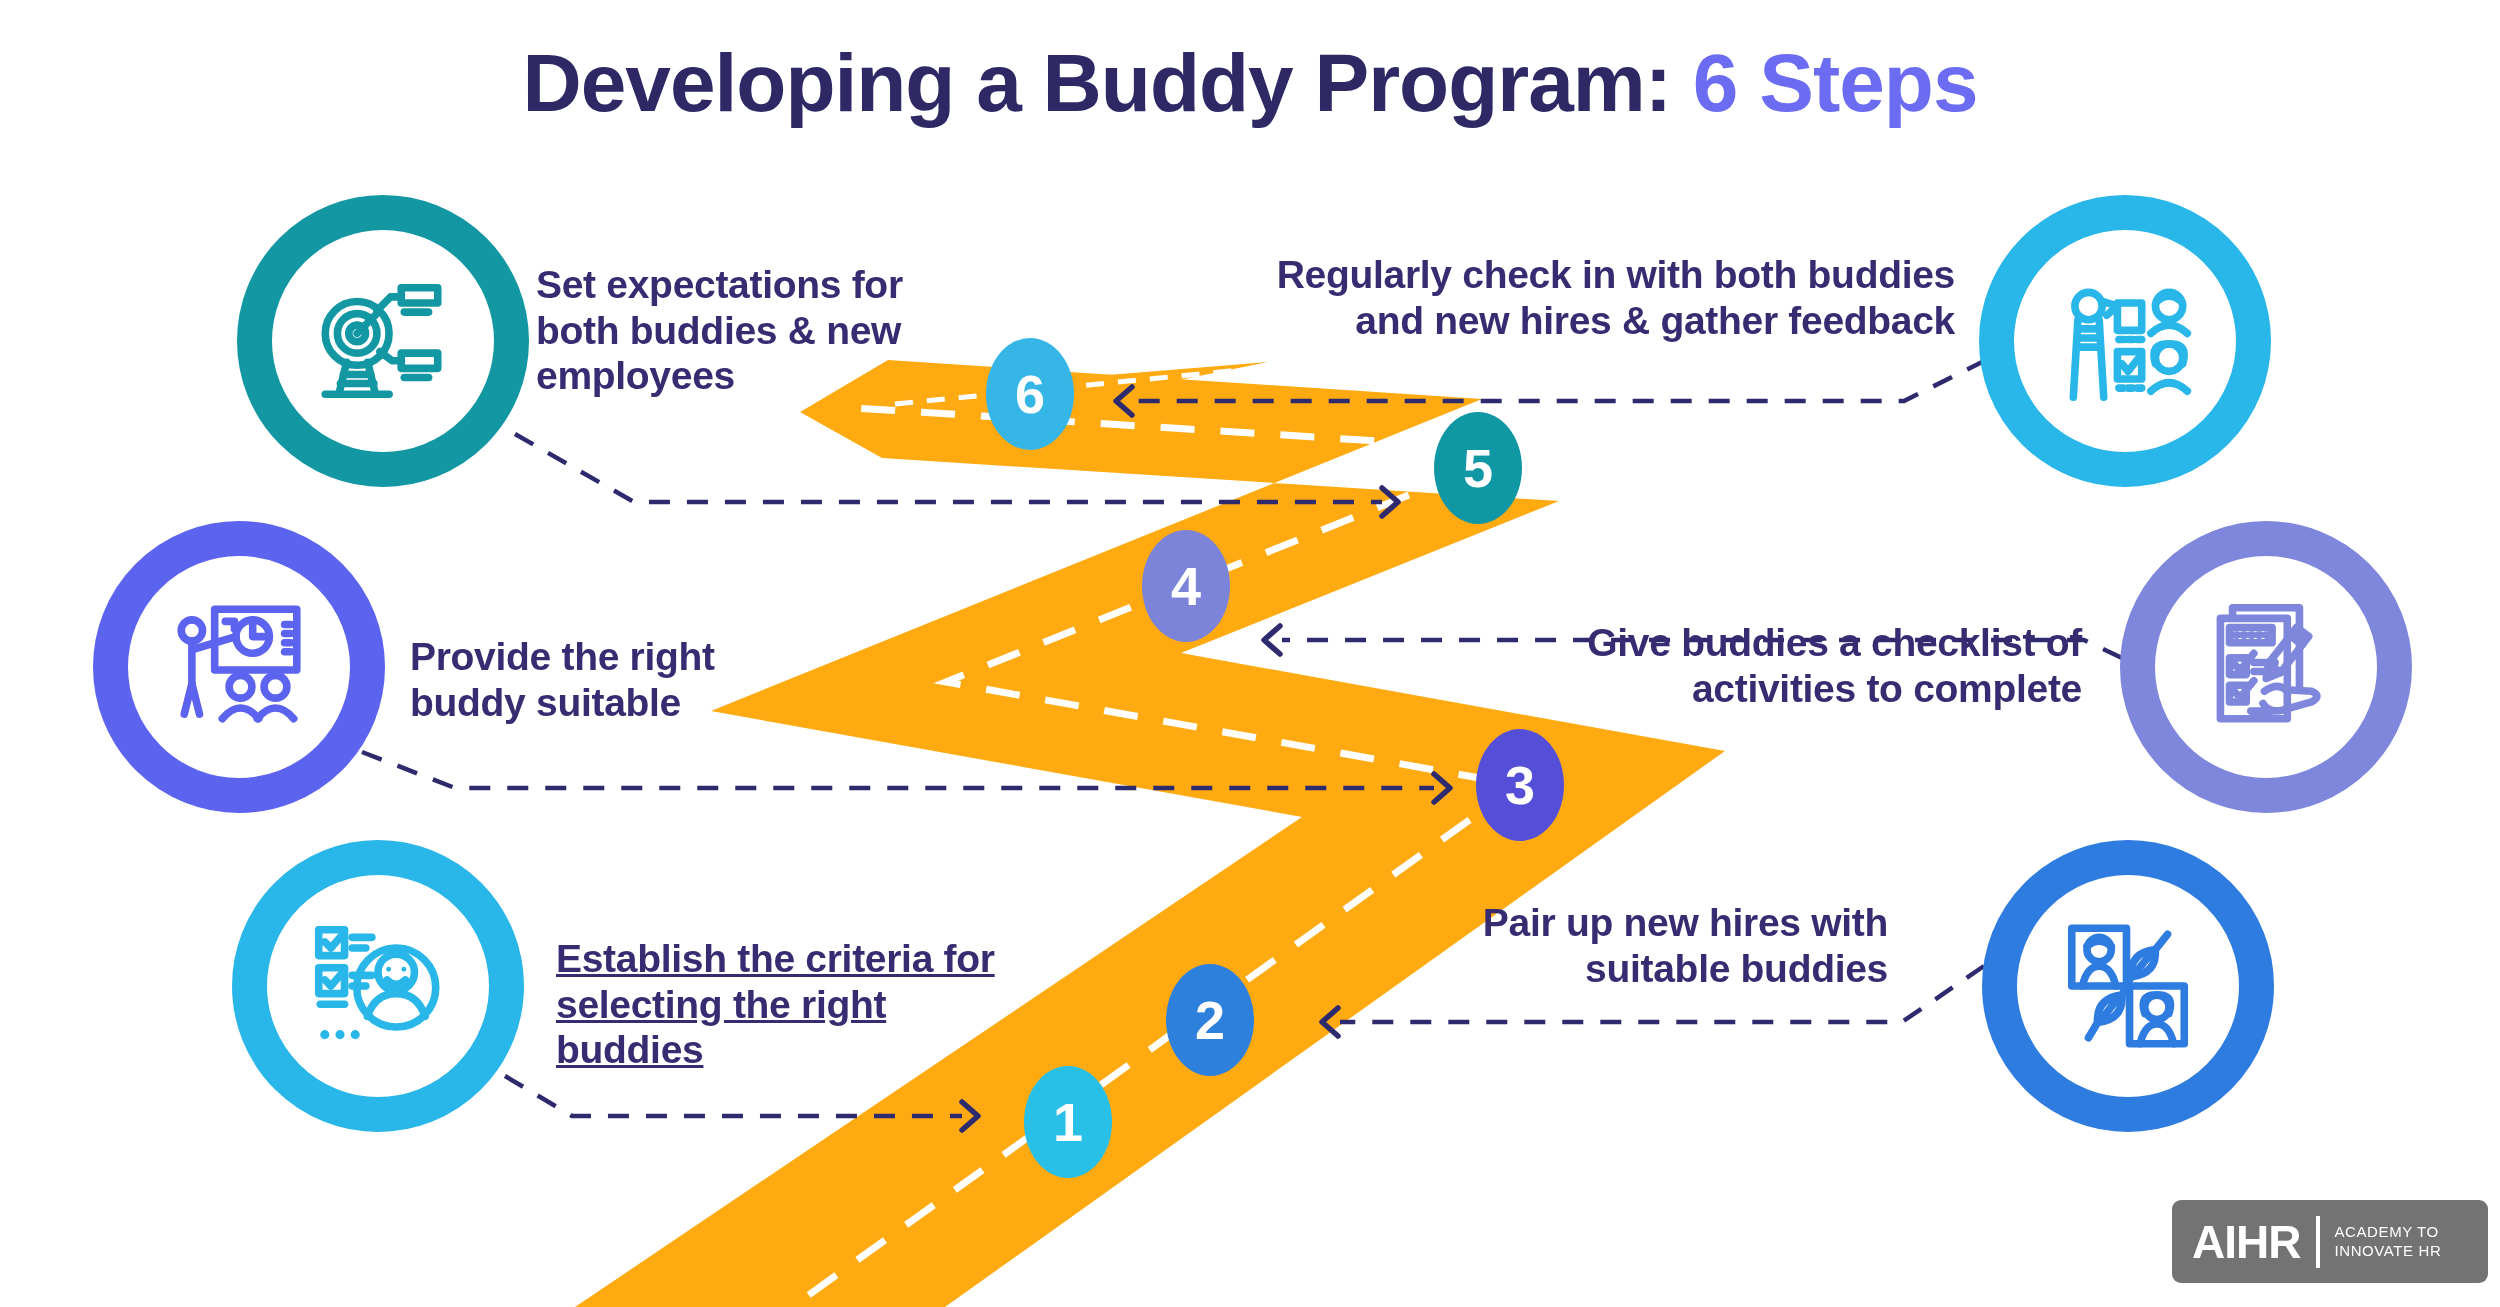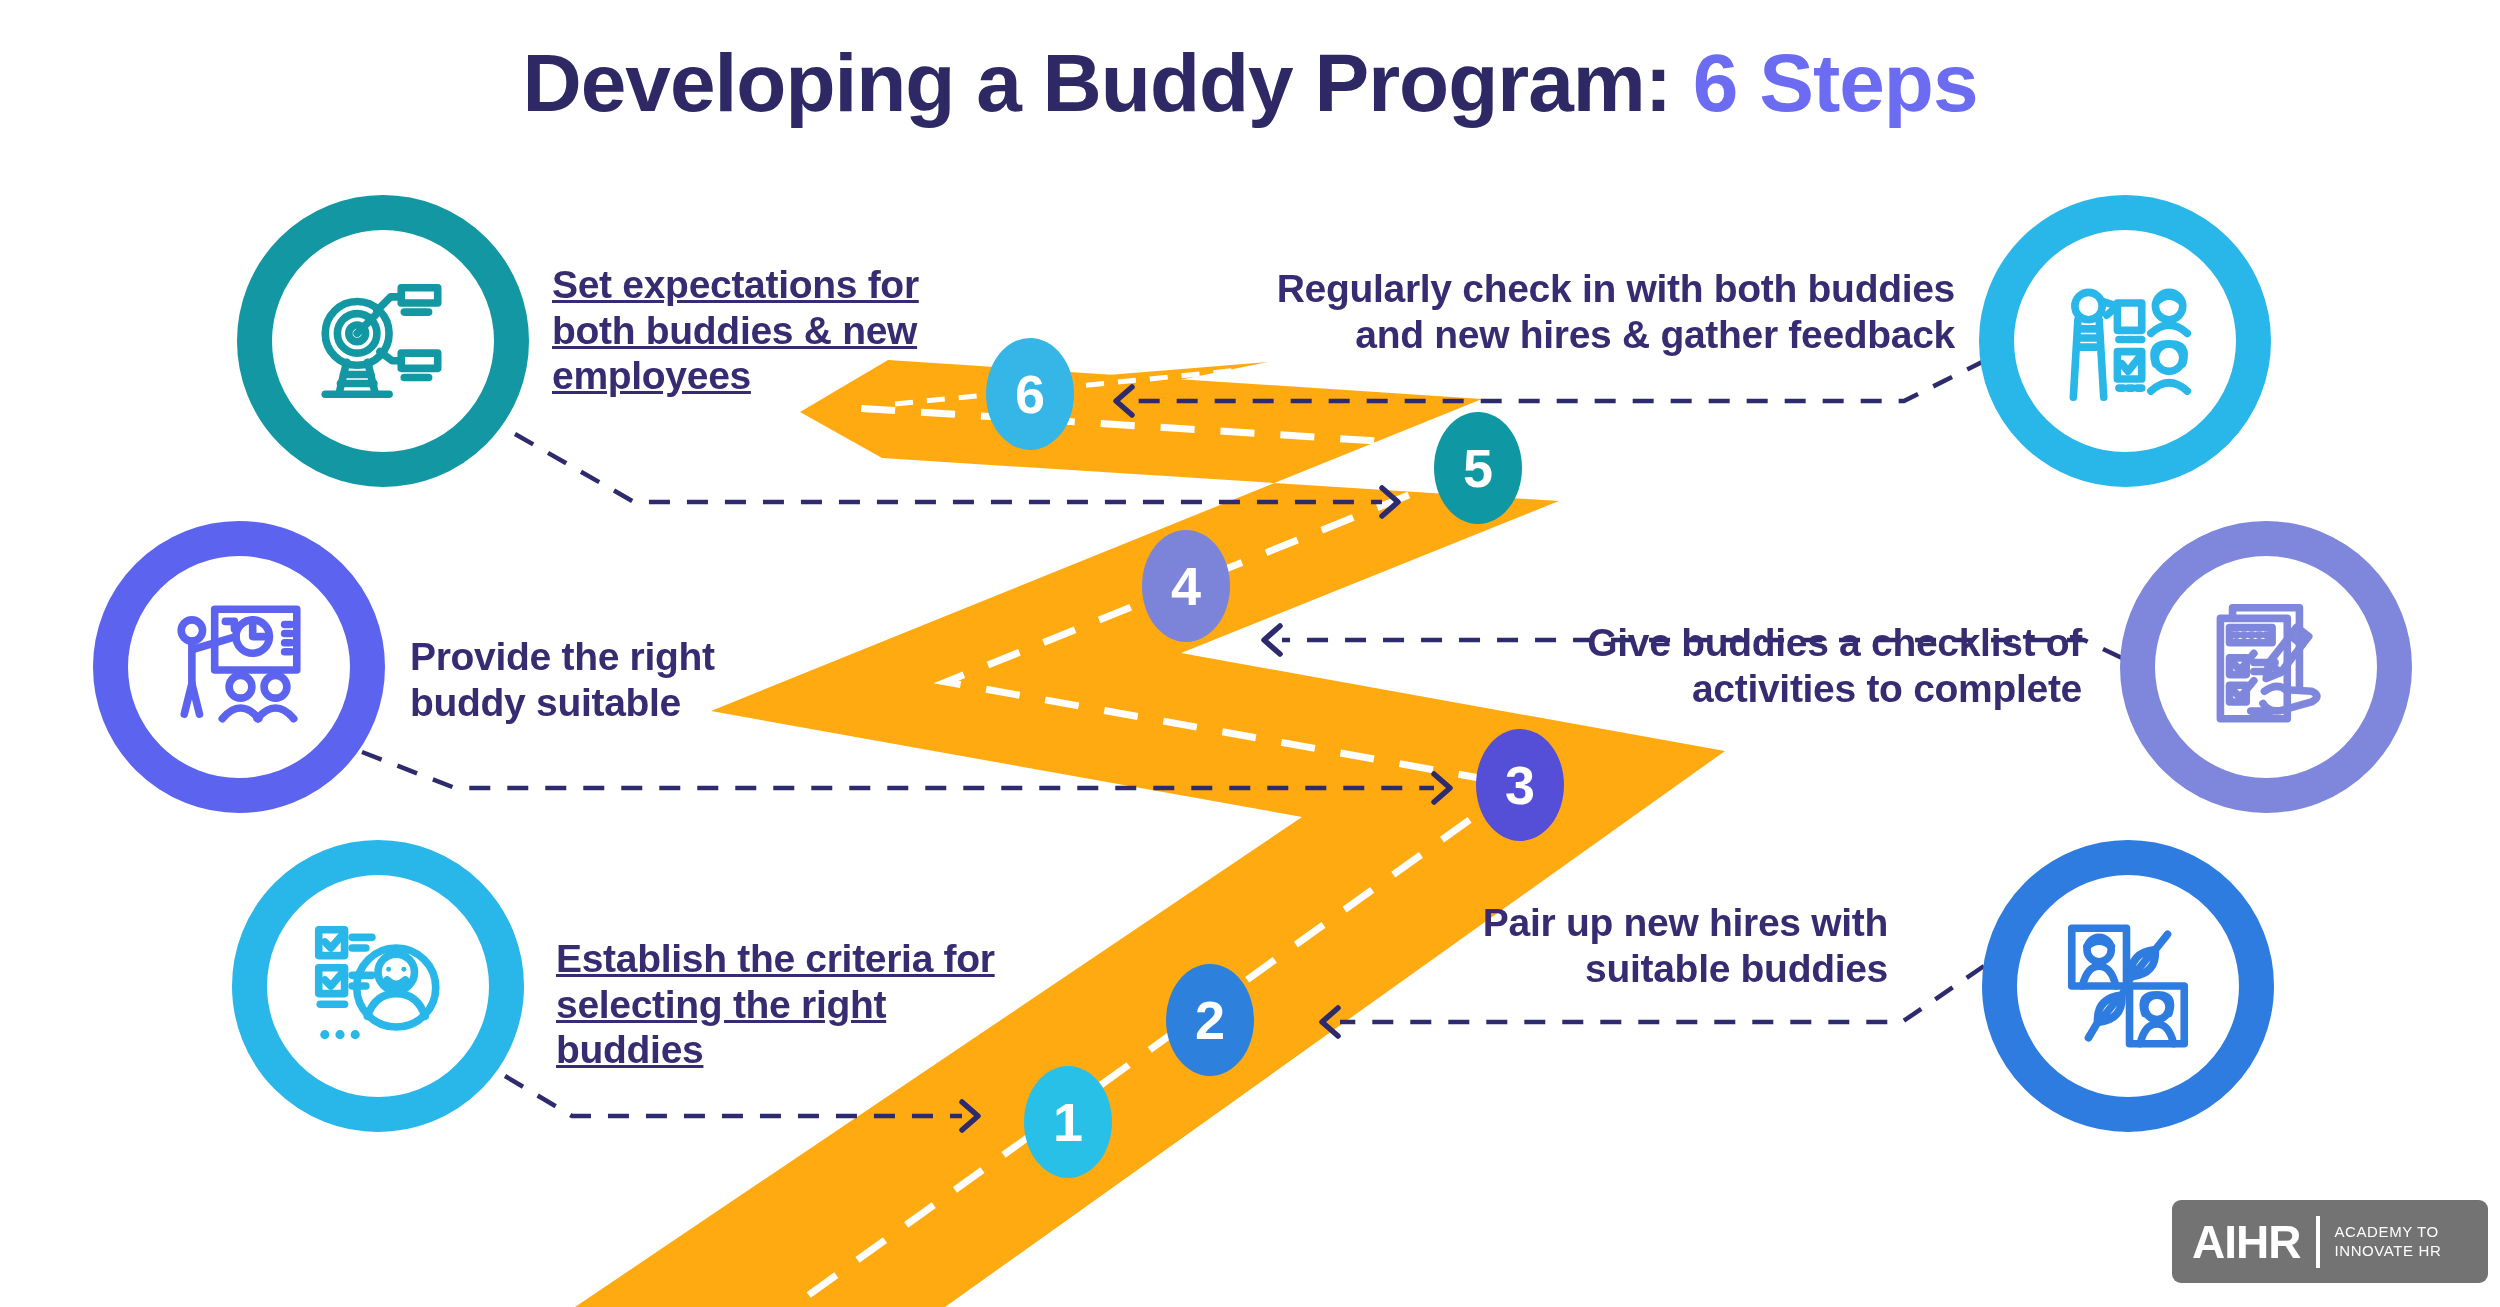--- a/index.html
+++ b/index.html
@@ -6,22 +6,22 @@
   .canvas{position:relative;width:2500px;height:1307px;background:#ffffff;overflow:hidden;
           font-family:"Liberation Sans",sans-serif;}
   .layer{position:absolute;left:0;top:0;}
   
   .title{position:absolute;top:36px;left:0;width:100%;text-align:center;
          font-size:82px;font-weight:800;color:#2E2865;letter-spacing:-1px;z-index:3;}
   .title .accent{color:#6C6CF2;}
   
   .step-text{position:absolute;font-size:39px;font-weight:700;color:#372C71;
              line-height:1.17;letter-spacing:-0.3px;z-index:3;}
-  #t5{left:552px;top:262px;width:375px;text-decoration:underline;}
-  #t6{left:1230px;top:266px;width:725px;text-align:right;}
+  #t5{left:536px;top:262px;width:375px;}
+  #t6{left:1230px;top:252px;width:725px;text-align:right;}
   #t3{left:410px;top:634px;width:355px;}
   #t4{left:1537px;top:620px;width:545px;text-align:right;}
   #t1{left:556px;top:936px;width:455px;text-decoration:underline;}
   #t2{left:1428px;top:900px;width:460px;text-align:right;}
   
   .marker{position:absolute;width:88px;height:112px;border-radius:50%;
           display:flex;align-items:center;justify-content:center;
           color:#fff;font-size:54px;font-weight:700;z-index:2;}
   .m1{left:1024px;top:1066px;background:#29C0E8;}
   .m2{left:1166px;top:964px;background:#2E80DD;}

